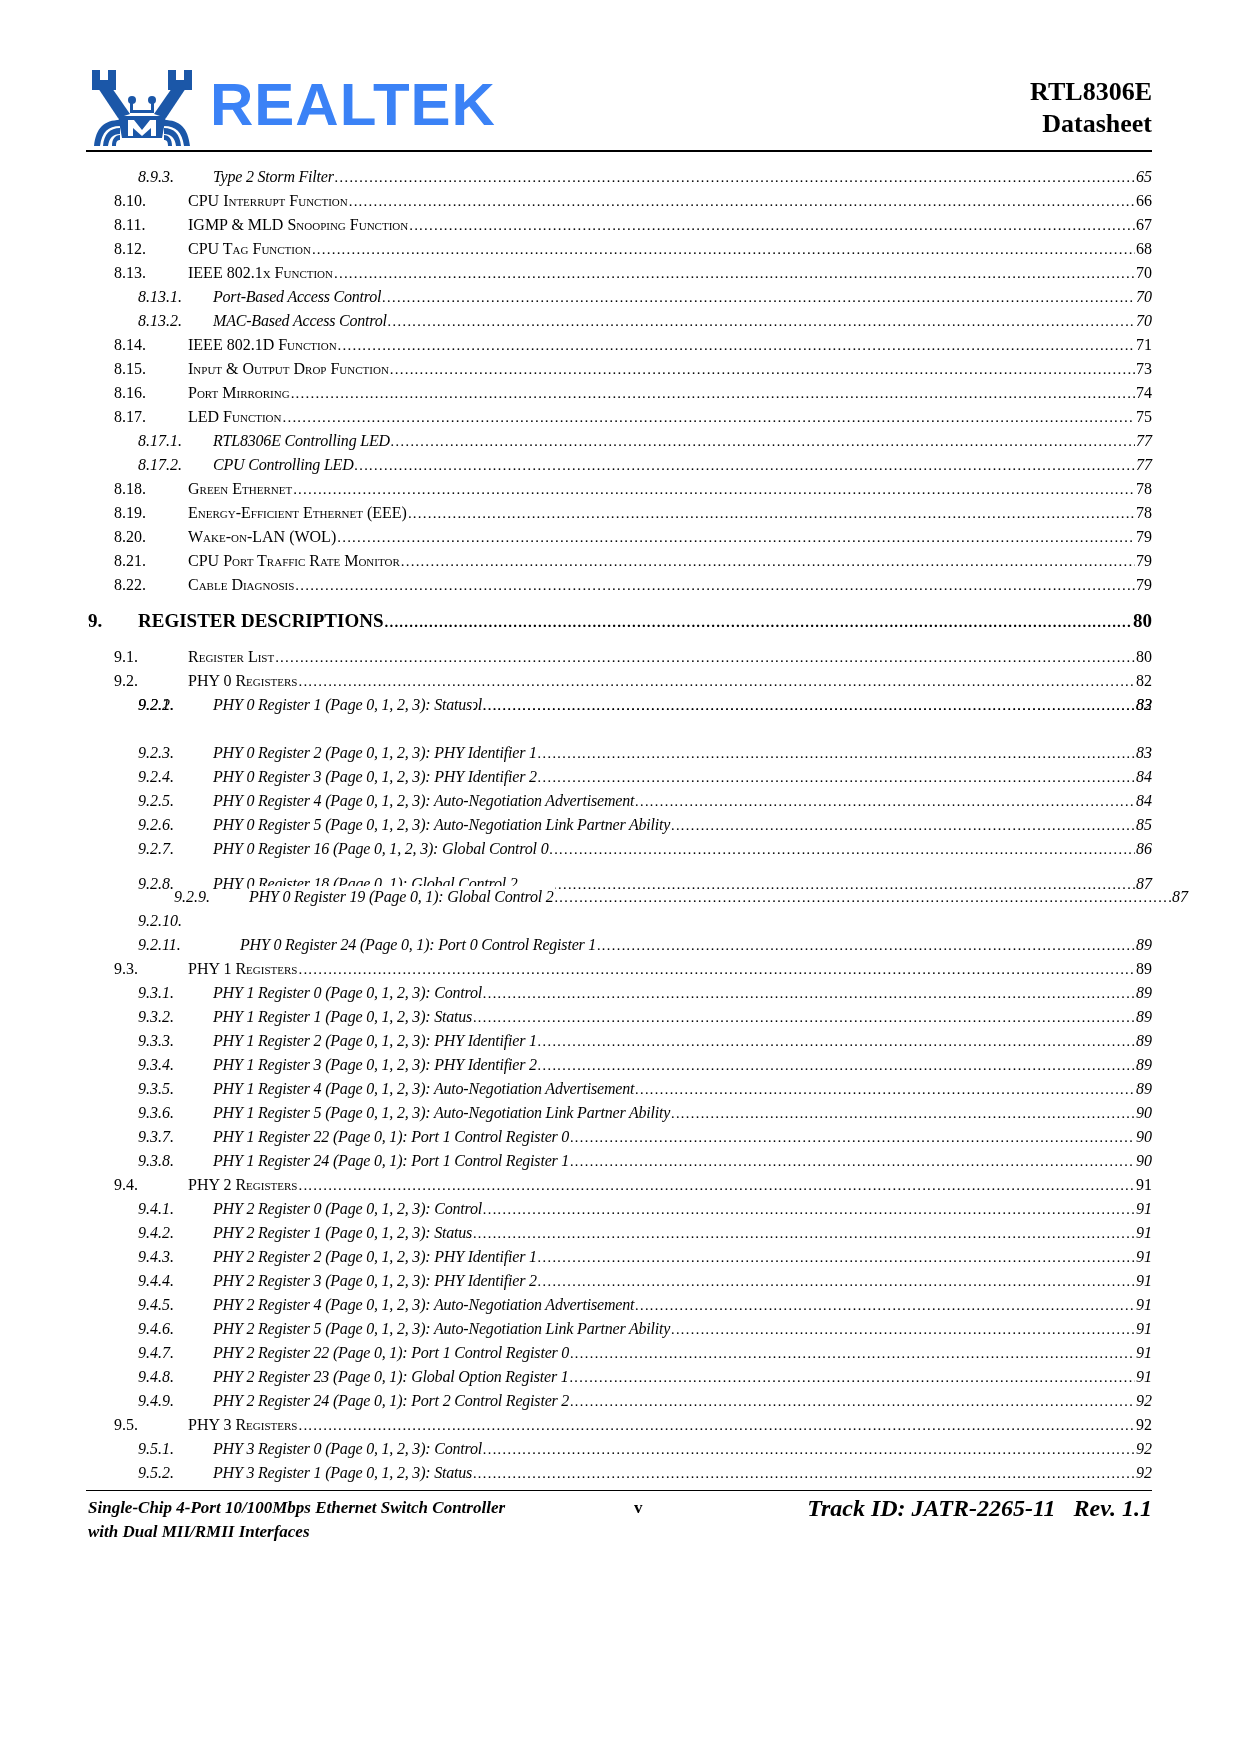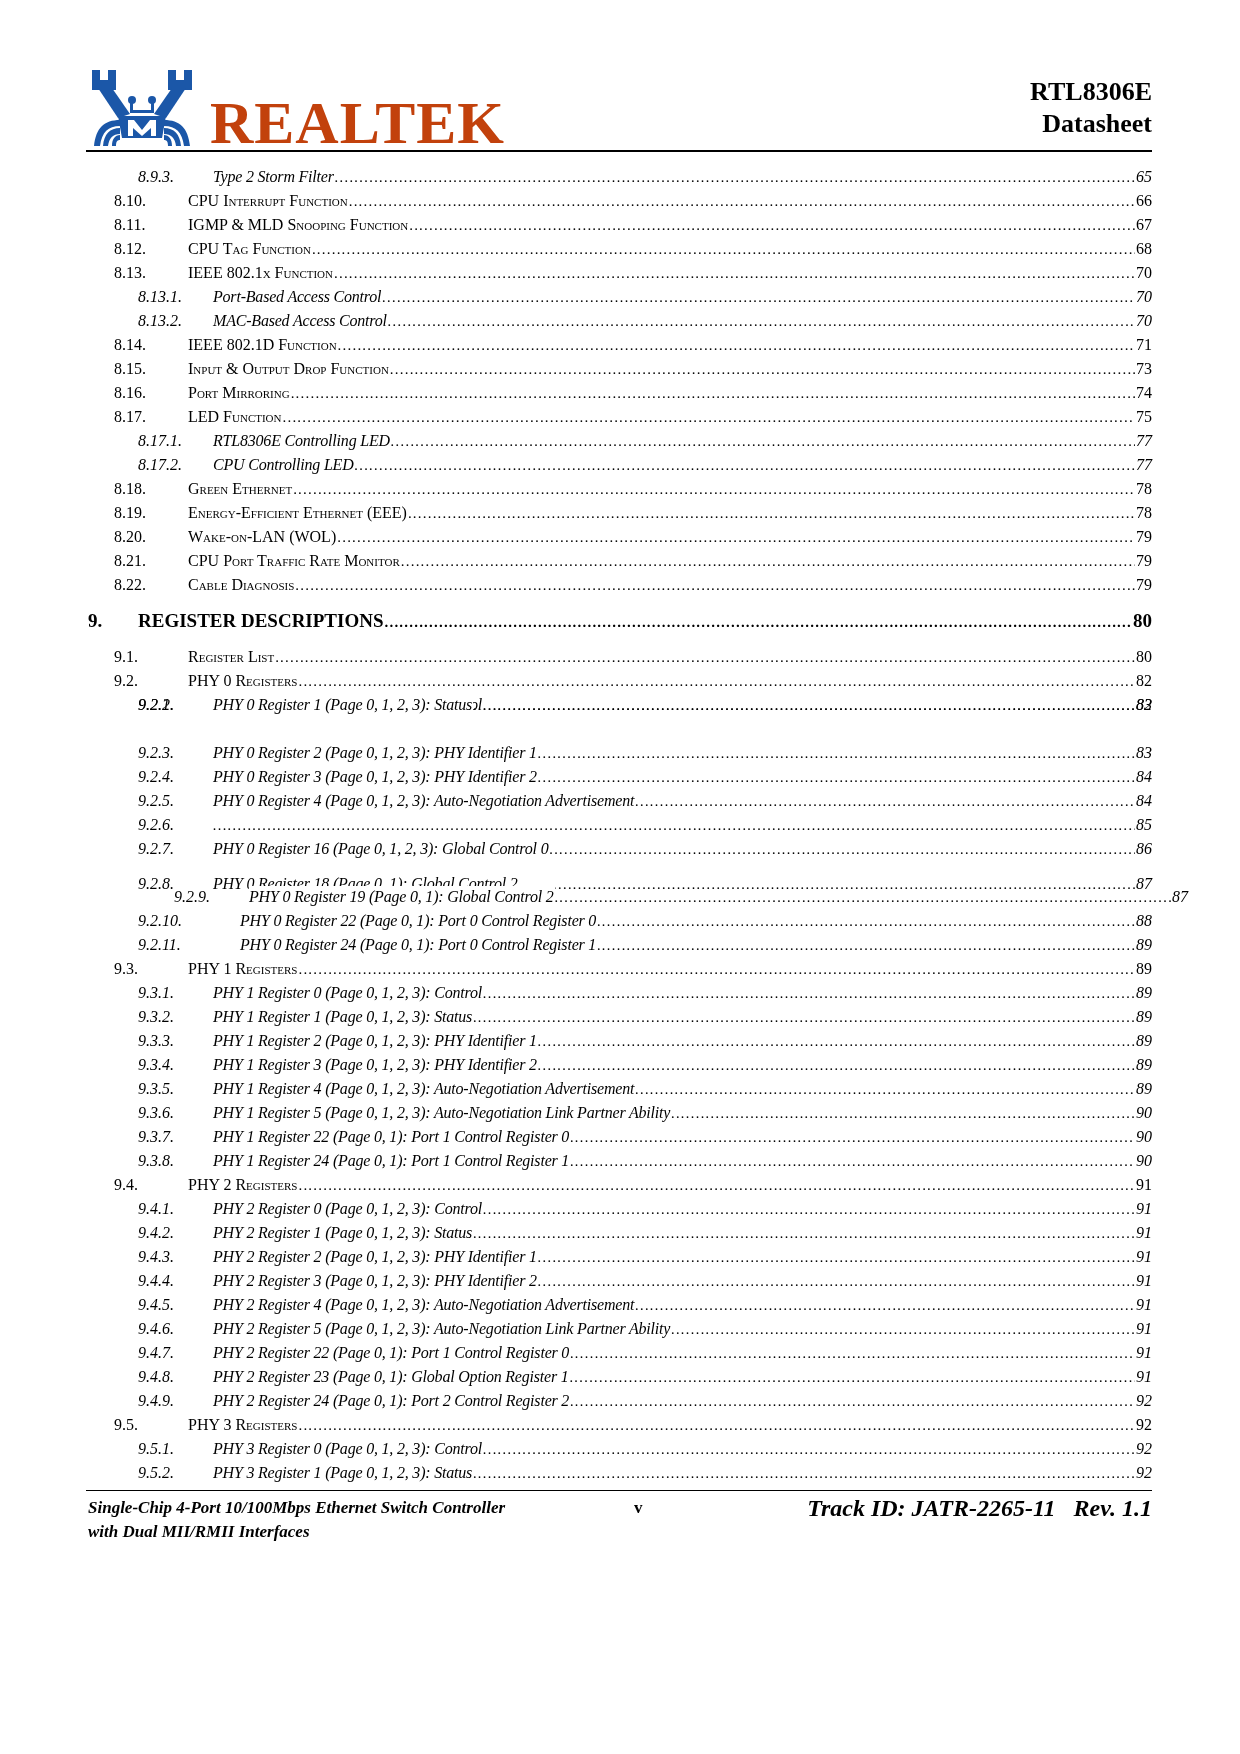--- a/index.html
+++ b/index.html
@@ -1,20 +1,20 @@
 <!DOCTYPE html>
 <html><head>
 <meta charset="utf-8">
 <style>
   html, body { margin: 0; padding: 0; background: #ffffff; }
   body { width: 1240px; height: 1754px; position: relative; overflow: hidden;
          font-family: "Liberation Serif", "DejaVu Serif", serif; color: #000; }
   .logo { position: absolute; left: 90px; top: 68px; width: 380px; height: 80px; }
-  .logo-text { position: absolute; left: 120px; top: 20px; font-family: Liberation Serif, serif;
-               font-weight: bold; color: #c2410c; font-size: 60px; letter-spacing: 1px; line-height: 70px; }
+  .logo-text { position: absolute; left: 120px; top: 2px; font-family: Liberation Sans, sans-serif;
+               font-weight: bold; color: #3b82f6; font-size: 60px; letter-spacing: 1px; line-height: 70px; }
   .doc-title { position: absolute; right: 88px; top: 76px; text-align: right; font-weight: bold;
                font-size: 26px; line-height: 32px; }
   .rule-top { position: absolute; left: 86px; right: 88px; top: 150px; height: 2px; background: #000; }
   .rule-bottom { position: absolute; left: 86px; right: 88px; top: 1490px; height: 1px; background: #000; }
   .toc { position: absolute; left: 0; top: 0; width: 1240px; }
   .row { position: absolute; left: 0; width: 1240px; height: 22px; font-size: 16px; line-height: 22px; }
   .row .num { position: absolute; white-space: nowrap; }
   .row .title-wrap { position: absolute; right: 88px; display: flex; align-items: baseline; }
   .row .title { white-space: nowrap; background: #fff; padding-right: 1px; }
   .row .dots { flex: 1; overflow: hidden; white-space: nowrap; letter-spacing: 1.2px; font-size: 15px; }
@@ -289,20 +289,21 @@
       <span class="num">9.2.5.</span>
       <span class="title-wrap">
         <span class="title">PHY 0 Register 4 (Page 0, 1, 2, 3): Auto-Negotiation Advertisement</span>
         <span class="dots"></span>
         <span class="page">84</span>
       </span>
     </div>
     <div class="row lvl3" style="top: 814px;">
       <span class="num">9.2.6.</span>
       <span class="title-wrap">
+        <span class="title">PHY 0 Register 5 (Page 0, 1, 2, 3): Auto-Negotiation Link Partner Ability</span>
         <span class="dots"></span>
         <span class="page">85</span>
       </span>
     </div>
     <div class="row lvl3" style="top: 838px;">
       <span class="num">9.2.7.</span>
       <span class="title-wrap">
         <span class="title">PHY 0 Register 16 (Page 0, 1, 2, 3): Global Control 0</span>
         <span class="dots"></span>
         <span class="page">86</span>
@@ -319,25 +320,20 @@
     <div class="row lvl3" style="top: 886px; margin-left: 36px;">
       <span class="num">9.2.9.</span>
       <span class="title-wrap">
         <span class="title">PHY 0 Register 19 (Page 0, 1): Global Control 2</span>
         <span class="dots"></span>
         <span class="page">87</span>
       </span>
     </div>
     <div class="row lvl3 wide" style="top: 910px;">
       <span class="num">9.2.10.</span>
-      <span class="title-wrap">
-        <span class="title">PHY 0 Register 22 (Page 0, 1): Port 0 Control Register 0</span>
-        <span class="dots"></span>
-        <span class="page">88</span>
-      </span>
     </div>
     <div class="row lvl3 wide" style="top: 934px;">
       <span class="num">9.2.11.</span>
       <span class="title-wrap">
         <span class="title">PHY 0 Register 24 (Page 0, 1): Port 0 Control Register 1</span>
         <span class="dots"></span>
         <span class="page">89</span>
       </span>
     </div>
     <div class="row lvl2" style="top: 958px;">

